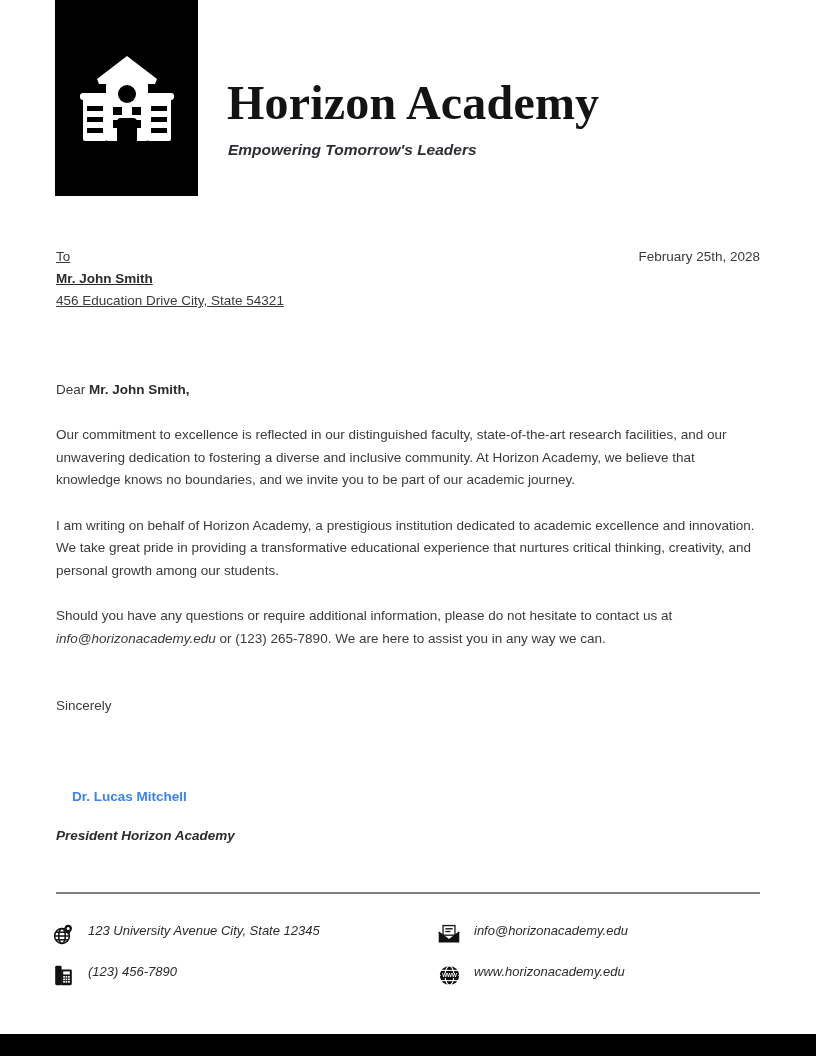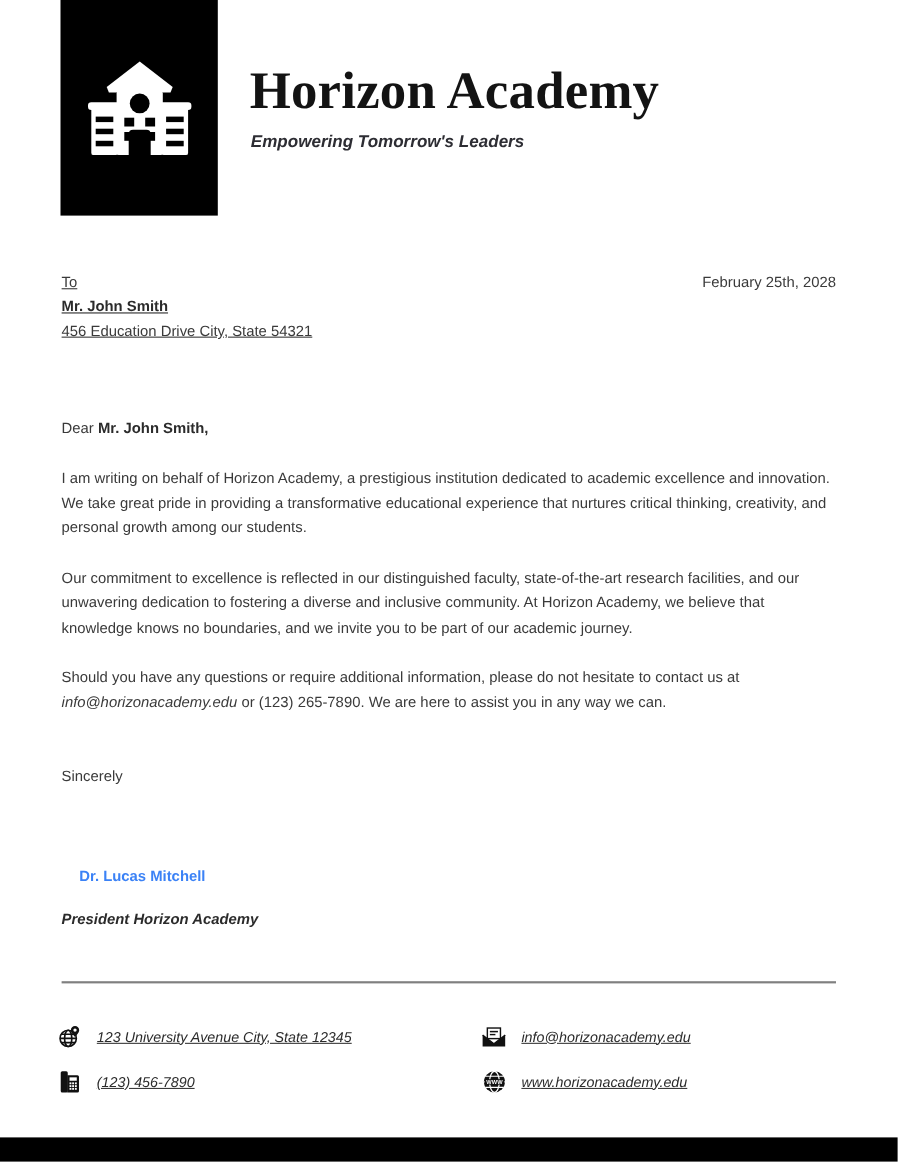--- a/index.html
+++ b/index.html
@@ -43,21 +43,21 @@
     justify-content: center;
   }
 
   .logo-block svg {
     display: block;
   }
 
   .titles {
     position: absolute;
     left: 227px;
-    top: 56px;
+    top: 76px;
   }
 
   .org-title {
     font-family: "Liberation Serif", "DejaVu Serif", serif;
     font-weight: bold;
     font-size: 48px;
     line-height: 54px;
     letter-spacing: 0.2px;
     color: #131313;
     margin: 0;
@@ -185,22 +185,21 @@
     left: 52px;
     top: 922px;
     width: 712px;
     display: grid;
     grid-template-columns: 386px 326px;
     grid-template-rows: 41px 41px;
   }
 
   .contact {
     display: flex;
-    align-items: center;
-    text-decoration: underline;
+    align-items: flex-start;
   }
 
   .contact-icon {
     width: 22px;
     height: 24px;
     flex: 0 0 22px;
     display: flex;
     align-items: center;
     justify-content: center;
     margin-right: 14px;
@@ -284,23 +283,23 @@
     </div>
     <div class="meta-row">
       <span class="meta-address">456 Education Drive City, State 54321</span>
     </div>
   </div>
 
   <div class="body-copy">
 
     <p class="salutation"><span>Dear </span><b>Mr. John Smith,</b></p>
 
+    <p class="para">Our commitment to excellence is reflected in our distinguished faculty, state-of-the-art research facilities, and our unwavering dedication to fostering a diverse and inclusive community. At Horizon Academy, we believe that knowledge knows no boundaries, and we invite you to be part of our academic journey.</p>
+
     <p class="para">I am writing on behalf of Horizon Academy, a prestigious institution dedicated to academic excellence and innovation. We take great pride in providing a transformative educational experience that nurtures critical thinking, creativity, and personal growth among our students.</p>
-
-    <p class="para">Our commitment to excellence is reflected in our distinguished faculty, state-of-the-art research facilities, and our unwavering dedication to fostering a diverse and inclusive community. At Horizon Academy, we believe that knowledge knows no boundaries, and we invite you to be part of our academic journey.</p>
 
     <p class="para"><span>Should you have any questions or require additional information, please do not hesitate to contact us at </span><em>info@horizonacademy.edu</em><span> or (123) 265-7890. We are here to assist you in any way we can.</span></p>
 
     <p class="closing">Sincerely</p>
 
     <div class="signer">
       <p class="signer-name">Dr. Lucas Mitchell</p>
       <p class="signer-role">President Horizon Academy</p>
     </div>
   </div>

